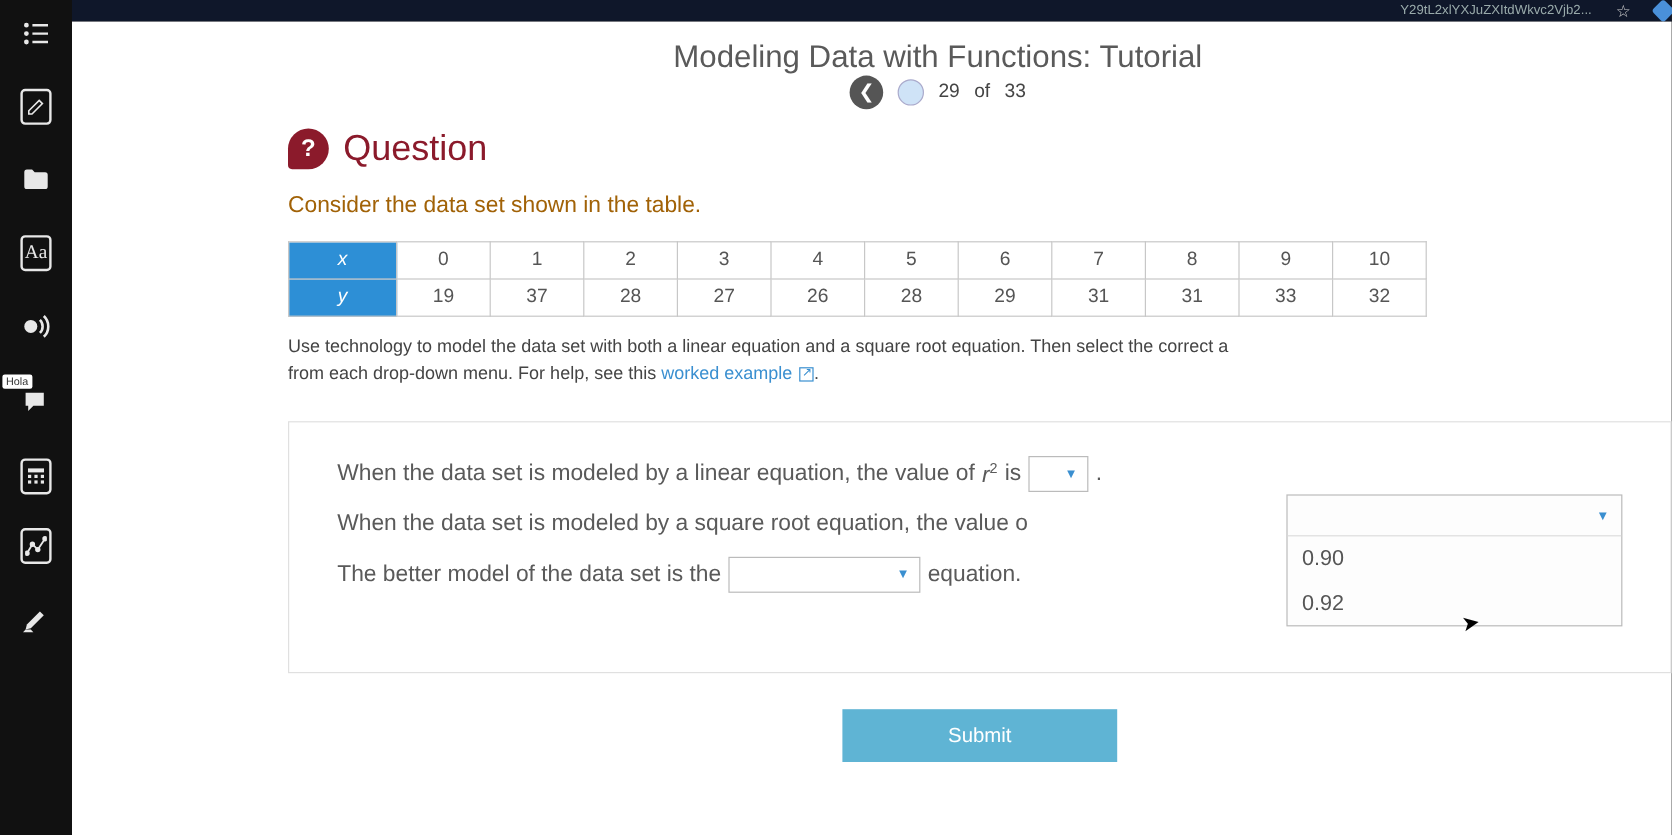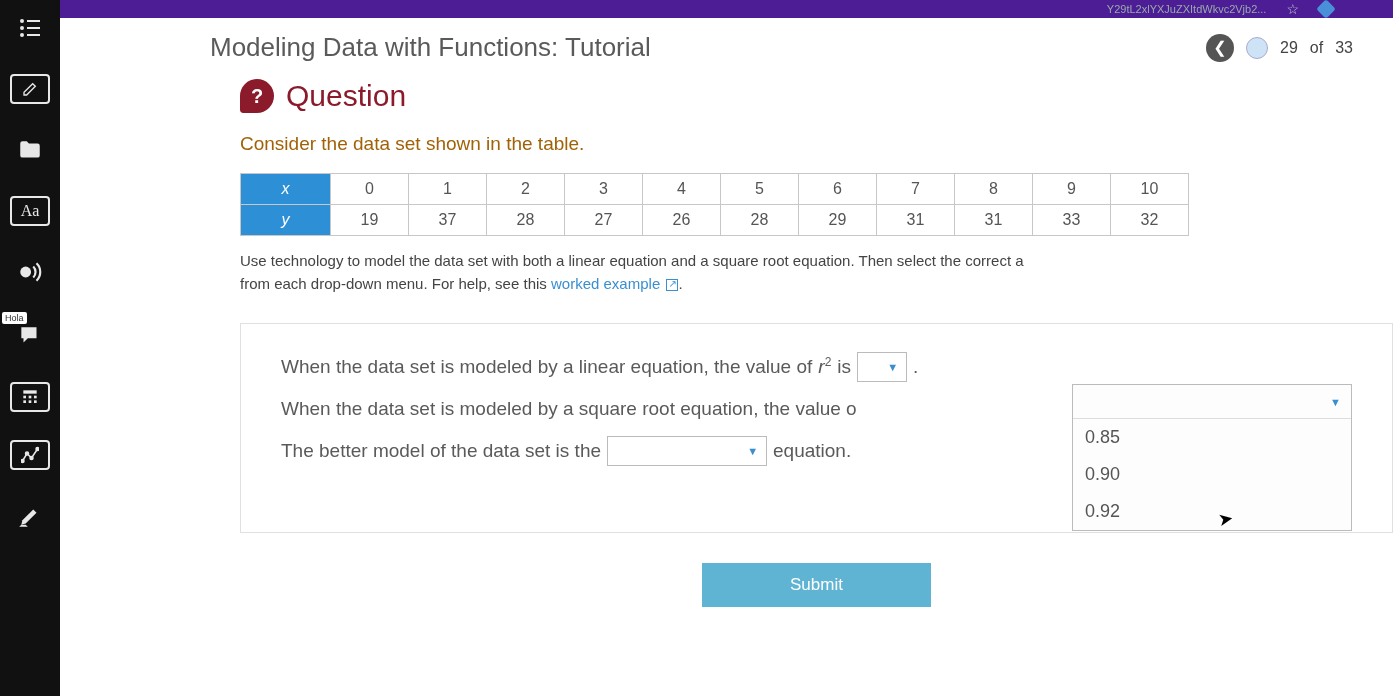--- a/index.html
+++ b/index.html
@@ -8,27 +8,26 @@
     background: #2a2a2a;
     width: 1393px;
     height: 696px;
     overflow: hidden;
     display: flex;
   }
   .browser-bar {
     position: absolute;
     top: 0; left: 60px; right: 0;
     height: 18px;
-    background: #4c1d95;
+    background: #0f172a;
     color: #9aa;
     font-size: 11px;
     display: flex;
     justify-content: flex-end;
     align-items: center;
-    padding-right: 60px;
     gap: 20px;
   }
   .browser-bar .star { color: #ccc; font-size: 14px; }
   .browser-bar .ext { width:14px; height:14px; background:#4a90d9; border-radius:3px; transform:rotate(45deg); }
   .sidebar {
     width: 60px;
     background: #111;
     display: flex;
     flex-direction: column;
     align-items: center;
@@ -36,36 +35,37 @@
     gap: 28px;
     z-index: 2;
   }
   .sidebar .tool {
     width: 36px; height: 36px;
     display:flex; align-items:center; justify-content:center;
     color:#e8e8e8;
     font-size:22px;
     cursor:pointer;
   }
-  .tool.boxed { border:2px solid #e8e8e8; border-radius:4px; width:40px; height:30px; font-size:16px;}
+  .tool.boxed { border:2px solid #e8e8e8; border-radius:4px; width:26px; height:30px; font-size:16px;}
   .tool.hola { position:relative; }
   .tool.hola .bubble { position:absolute; top:-6px; left:-10px; background:#fff; color:#333; font-size:9px; padding:1px 3px; border-radius:2px;}
   .main {
     flex:1;
     background:#fff;
     margin-top:18px;
     display:flex;
     flex-direction:column;
     position:relative;
   }
   .title-row {
     display:flex;
     justify-content:space-between;
     align-items:center;
     padding: 14px 40px 6px 150px;
+    flex-direction: column;
   }
   .page-title {
     font-size:26px;
     color:#5a5a5a;
     font-weight:400;
   }
   .pager { display:flex; align-items:center; gap:12px; color:#444; font-size:16px;}
   .pager .back-circle { width:28px;height:28px;border-radius:50%;background:#555;color:#fff;display:flex;align-items:center;justify-content:center;font-size:16px;}
   .pager .dot-circle { width:22px;height:22px;border-radius:50%;background:#cfe3f7;border:1px solid #aac;}
   .content { padding: 10px 0 0 180px; }
@@ -295,21 +295,20 @@
         <span class="dd wide">
             <span class="caret">▼</span>
           </span>
         <span>equation.</span>
       </div>
 
       <div class="dropdown-open">
         <div class="dd-head">
             <span class="caret">▼</span>
           </div>
-        <div class="opt">0.85</div>
         <div class="opt">0.90</div>
         <div class="opt">0.92</div>
       </div>
     </div>
 
     <div class="submit-row">
       <button class="submit-btn">Submit</button>
     </div>
   </div>
 

